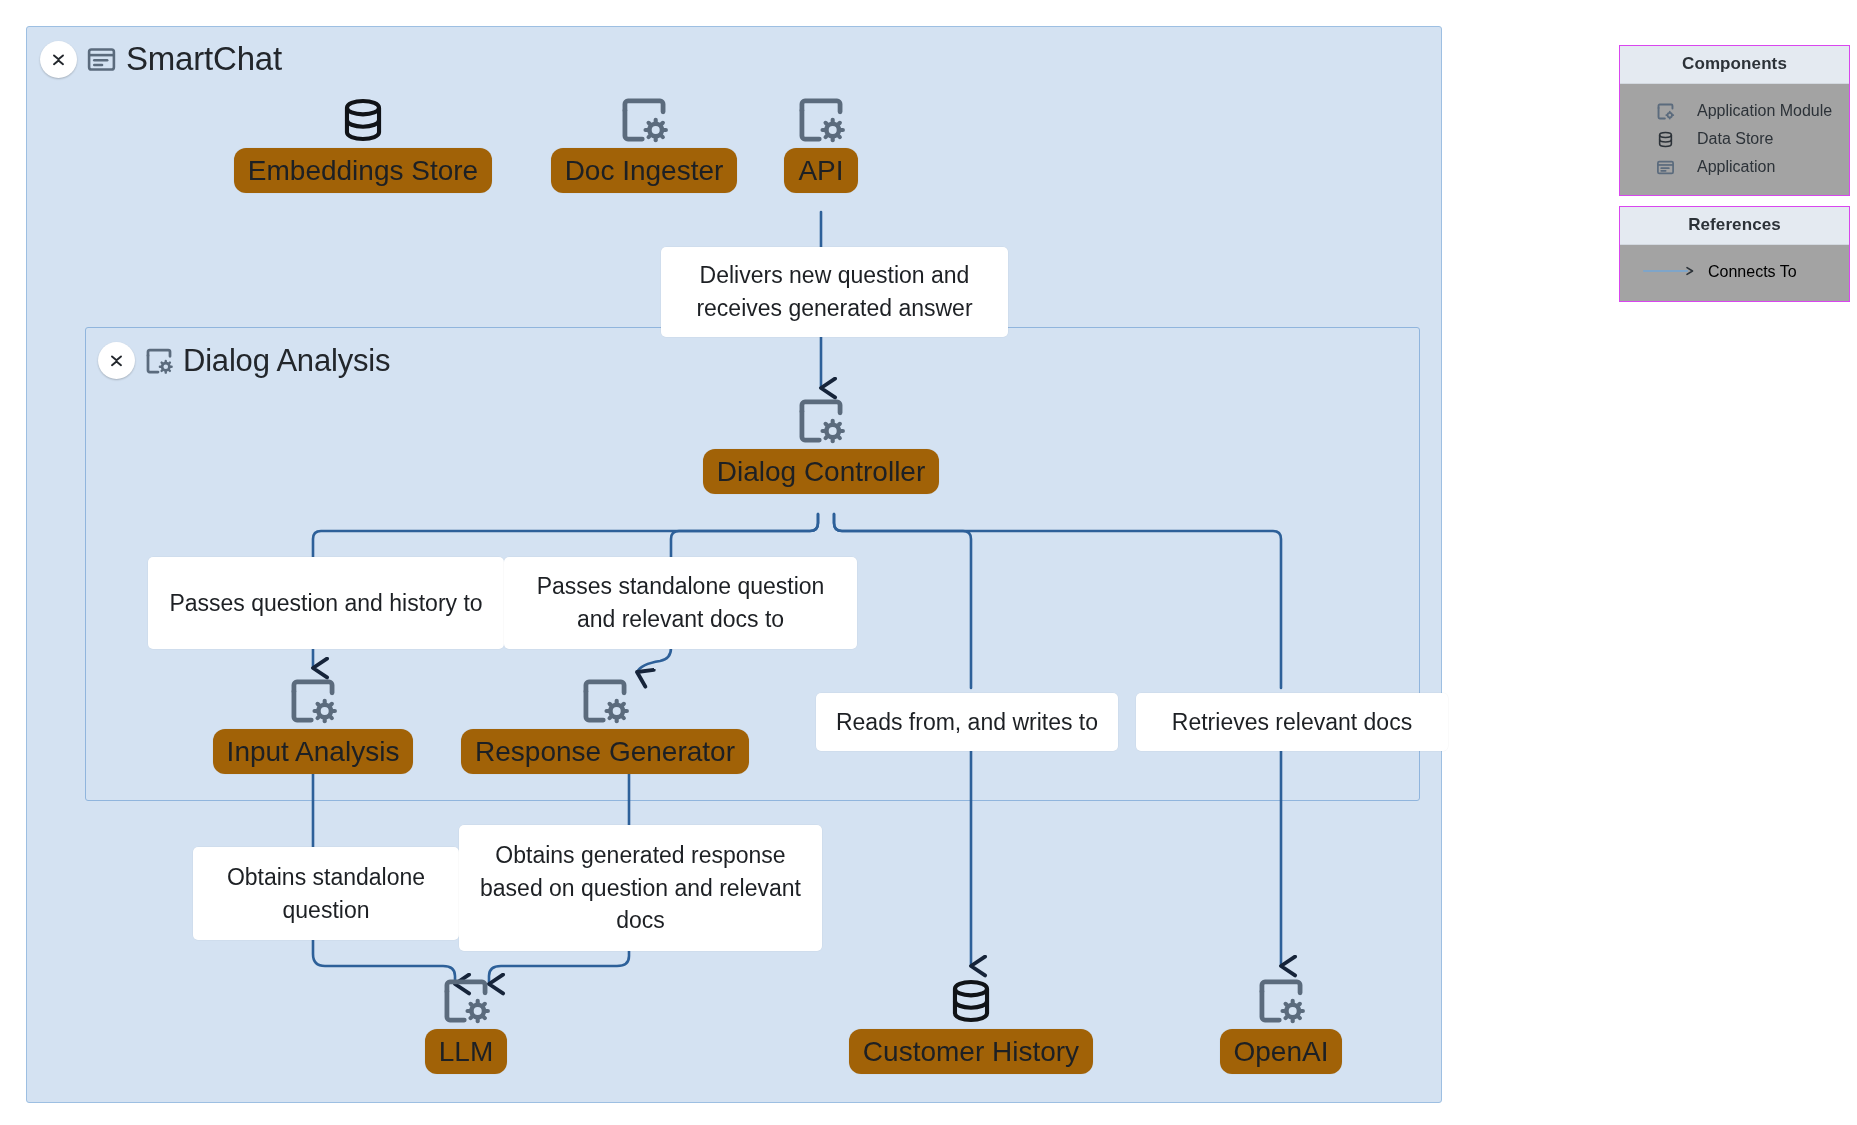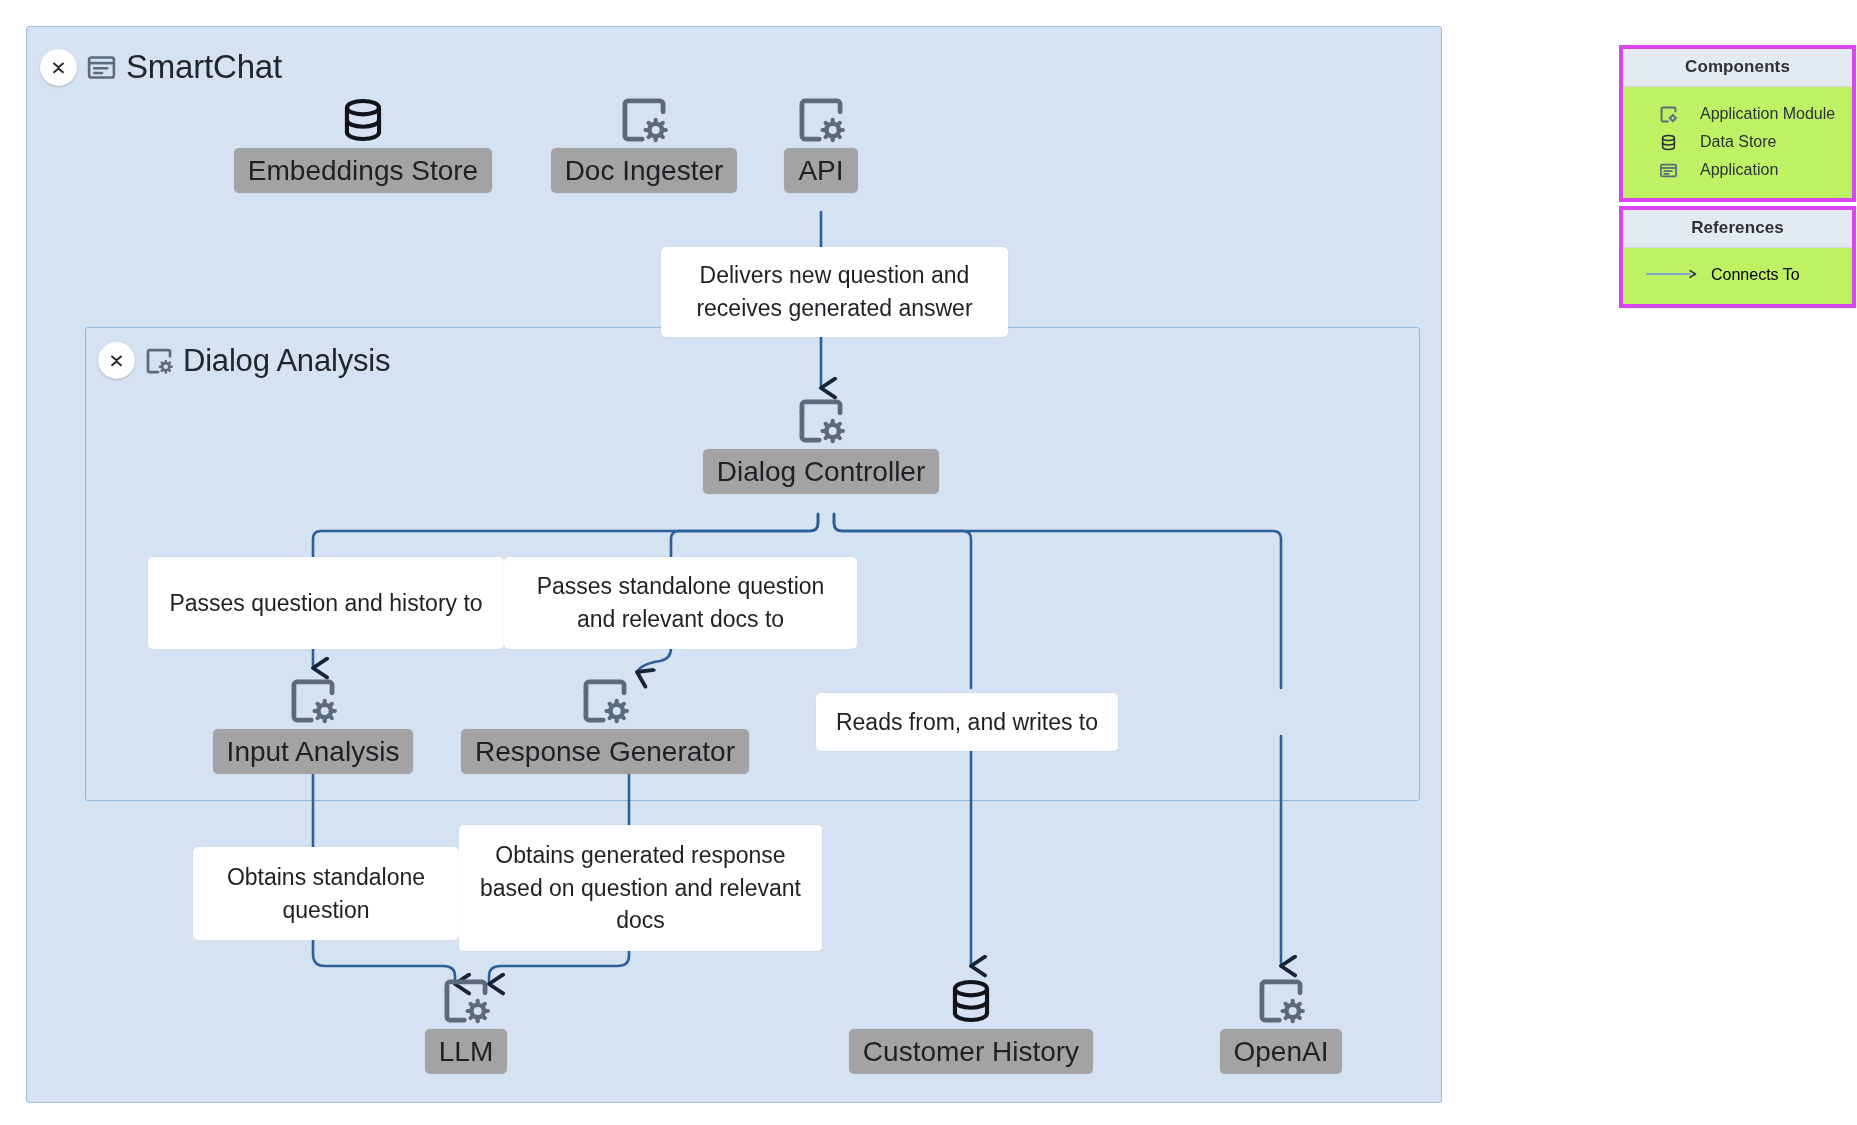--- a/index.html
+++ b/index.html
@@ -20,32 +20,32 @@
   .grp-title.small{font-size:31px;}
 
   .collapse-btn{width:37px;height:37px;border-radius:50%;background:#fff;
       box-shadow:0 1px 2px rgba(0,0,0,.22);display:flex;flex-direction:column;
       align-items:center;justify-content:center;gap:3px;flex:0 0 auto;cursor:pointer;}
   .collapse-btn svg{display:block;}
 
   
   .node{position:absolute;display:flex;flex-direction:column;align-items:center;}
   .node-icon{display:flex;align-items:center;justify-content:center;height:52px;}
-  .node-label{background:#a3a3a3;border-radius:5px;padding:6px 14px;margin-top:2px;
+  .node-label{background:#a16207;border-radius:12px;padding:6px 14px;margin-top:2px;
       font-size:28px;color:#1d2024;line-height:1.18;white-space:nowrap;
       box-shadow:0 0 0 .5px rgba(0,0,0,.04);}
 
   
   .edge-label{position:absolute;background:#fff;border-radius:5px;
       padding:7px 13px;font-size:23px;color:#1d2024;line-height:1.42;
       text-align:center;box-shadow:0 0 0 .5px rgba(0,0,0,.04);
       display:flex;align-items:center;justify-content:center;}
 
   
-  .legend{position:absolute;background:#bef264;border:4px solid #d946ef;}
+  .legend{position:absolute;background:#a3a3a3;border:1px solid #d946ef;}
   .legend-head{background:#e4eaf1;border-bottom:1px solid #d3d9e0;
       text-align:center;font-size:17px;font-weight:700;color:#2c3238;
       padding:8px 0 9px;letter-spacing:.1px;}
   .legend-body{padding:13px 0 14px 0;}
   .legend-row{display:flex;align-items:center;gap:21px;padding:3px 0 3px 34px;}
   .legend-row .lg-ic{width:22px;height:22px;display:flex;align-items:center;justify-content:center;flex:0 0 auto;}
   .legend-row .lg-tx{font-size:16px;color:#2c3238;white-space:nowrap;}
   .ref-row{display:flex;align-items:center;gap:11px;padding:4px 0 4px 22px;}
 </style>
 </head>
@@ -86,21 +86,21 @@
 
       <path d="M629,740 L629,828"></path>
       <path d="M629,935 L629,956 Q629,966 617,966 L501,966 Q489,966 489,976 L489,984" marker-end="url(#ah)"></path>
 
       <path d="M971,736 L971,966" marker-end="url(#ah)"></path>
 
       <path d="M1281,736 L1281,966" marker-end="url(#ah)"></path>
     </g>
   </svg>
 
-  <div class="grp-head" style="left:40px;top:48px;">
+  <div class="grp-head" style="left:40px;top:40px;">
     <div class="collapse-btn">
       <svg width="17" height="17" viewBox="0 0 17 17">
         <path d="M4,4.4 L8.5,8.2 L13,4.4" fill="none" stroke="#23272c" stroke-width="1.9" stroke-linecap="round" stroke-linejoin="round"></path>
         <path d="M4,13.2 L8.5,9.4 L13,13.2" fill="none" stroke="#23272c" stroke-width="1.9" stroke-linecap="round" stroke-linejoin="round"></path>
       </svg>
     </div>
     <svg width="31" height="31" viewBox="0 0 24 24">
       <rect x="2.4" y="4.2" width="19.2" height="15.6" rx="1.8" fill="none" stroke="#5b6b7d" stroke-width="2"></rect>
       <line x1="2.4" y1="8.6" x2="21.6" y2="8.6" stroke="#5b6b7d" stroke-width="2"></line>
       <line x1="6.4" y1="12.6" x2="16.4" y2="12.6" stroke="#5b6b7d" stroke-width="2" stroke-linecap="round"></line>
@@ -304,20 +304,21 @@
   </div>
 
   <div class="edge-label" style="left:148px;top:557px;width:330px;height:78px;">Passes question and history to</div>
 
   <div class="edge-label" style="left:661px;top:247px;width:321px;height:76px;">Delivers new question and receives generated answer</div>
 
   <div class="edge-label" style="left:504px;top:557px;width:327px;height:78px;">Passes standalone question and relevant docs to</div>
 
   <div class="edge-label" style="left:816px;top:693px;width:276px;height:44px;">Reads from, and writes to</div>
 
+  <div class="edge-label" style="left:1136px;top:693px;width:286px;height:44px;">Retrieves relevant docs</div>
 
   <div class="edge-label" style="left:193px;top:847px;width:240px;height:79px;">Obtains standalone question</div>
 
   <div class="edge-label" style="left:459px;top:825px;width:337px;height:112px;">Obtains generated response based on question and relevant docs</div>
 
   <div class="legend" style="left:1619px;top:45px;width:229px;">
     <div class="legend-head">Components</div>
     <div class="legend-body">
       <div class="legend-row">
         <span class="lg-ic">

